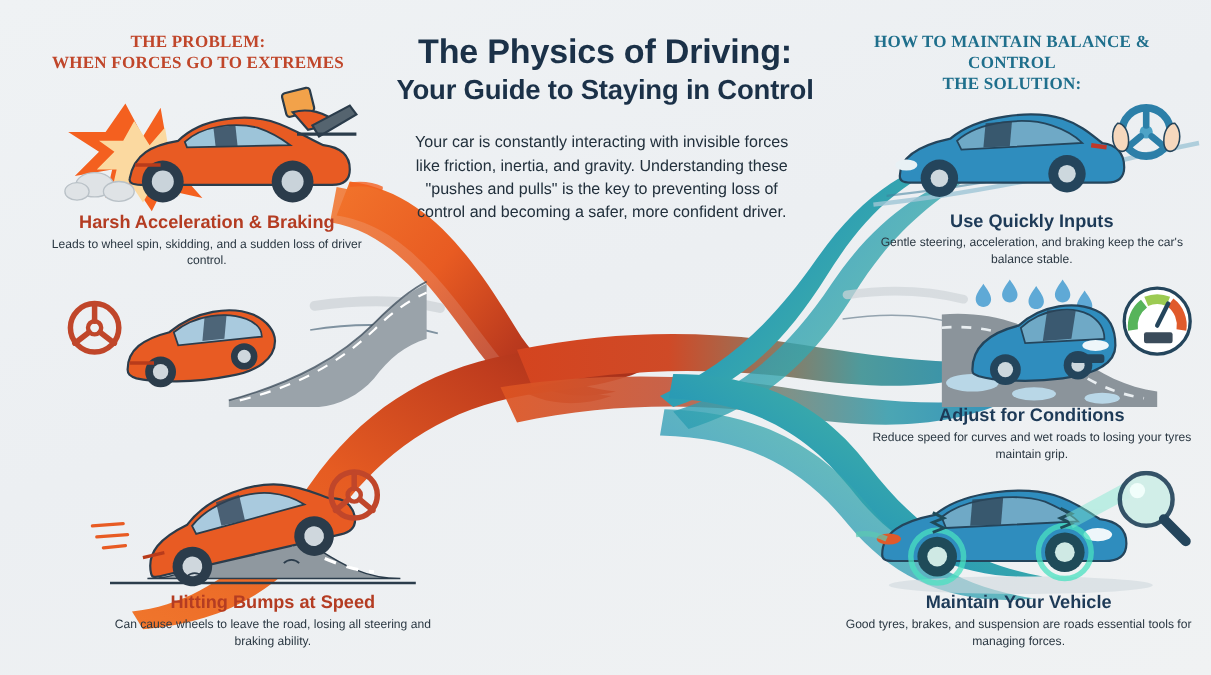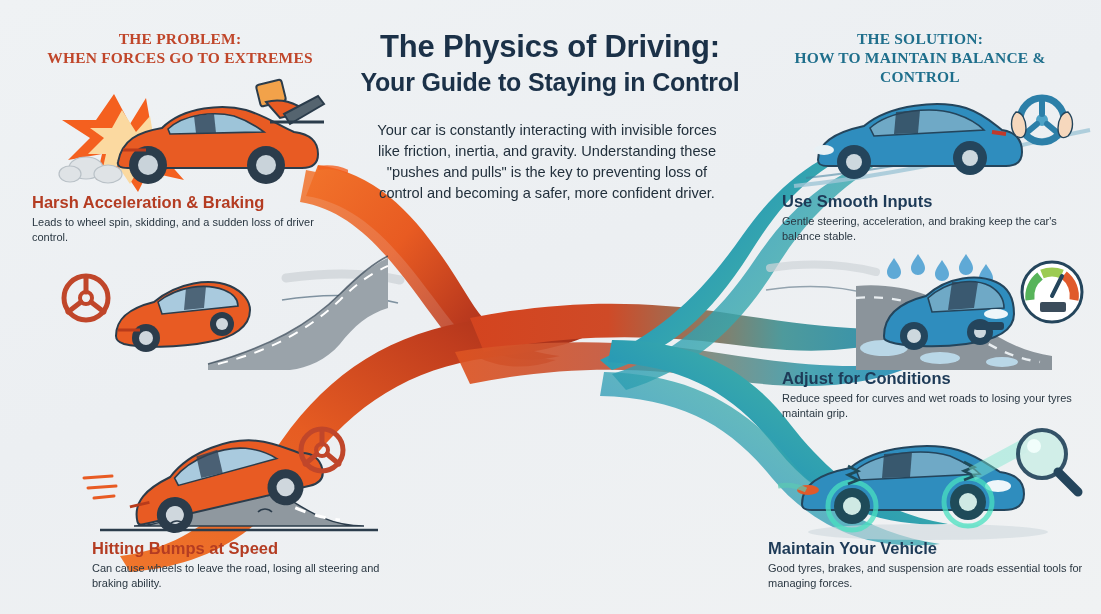--- a/index.html
+++ b/index.html
@@ -18,21 +18,21 @@
   .kicker{font-weight:bold;line-height:1.22;letter-spacing:.2px;font-family:Liberation Serif, serif;}
   #kicker-left{left:28px;top:30px;width:304px;color:#c0462a;font-size:15.5px;}
   #kicker-right{left:762px;top:30px;width:316px;color:#1f6f8c;font-size:15.5px;}
 
   #title-wrap{left:330px;top:30px;width:440px;}
   #title-line1{font-size:31px;font-weight:bold;color:#1b3148;letter-spacing:-.2px;line-height:1.12;}
   #title-line2{font-size:25px;font-weight:bold;color:#1b3148;letter-spacing:-.2px;line-height:1.2;margin-top:2px;}
   #intro{left:372px;top:120px;width:350px;font-size:14.6px;line-height:1.45;color:#22303c;}
 
   
-  .item{position:absolute;}
+  .item{position:absolute;text-align:center;}
   .item .hd{font-size:16.5px;font-weight:bold;line-height:1.2;}
   .item .bd{font-size:11px;line-height:1.35;color:#2a3742;margin-top:2px;}
   .left .hd{color:#b43c22;}
   .right .hd{color:#1d3a57;}
 
   #item-l1{left:32px;top:193px;width:312px;}
   #item-l2{left:52px;top:368px;width:312px;}
   #item-l3{left:92px;top:539px;width:312px;}
   #item-r1{left:782px;top:192px;width:312px;}
   #item-r2{left:782px;top:369px;width:312px;}
@@ -312,42 +312,42 @@
     </g>
     <path d="M0,58 C10,56 20,58 28,62" stroke="#5bc9b2" stroke-width="5" fill="none" opacity=".7"></path>
   </svg>
 
   <div class="txt kicker" id="kicker-left">
     <div>THE PROBLEM:</div>
     <div>WHEN FORCES GO TO EXTREMES</div>
   </div>
 
   <div class="txt kicker" id="kicker-right">
+    <div>HOW TO MAINTAIN BALANCE &amp; CONTROL</div>
     <div>THE SOLUTION:</div>
-    <div>HOW TO MAINTAIN BALANCE &amp; CONTROL</div>
   </div>
 
   <div class="txt" id="title-wrap">
     <div id="title-line1">The Physics of Driving:</div>
     <div id="title-line2">Your Guide to Staying in Control</div>
   </div>
 
   <div class="txt" id="intro">Your car is constantly interacting with invisible forces like friction, inertia, and gravity. Understanding these "pushes and pulls" is the key to preventing loss of control and becoming a safer, more confident driver.</div>
 
   <div class="item left" id="item-l1">
     <div class="hd">Harsh Acceleration &amp; Braking</div>
     <div class="bd">Leads to wheel spin, skidding, and a sudden loss of driver control.</div>
   </div>
   <div class="item left" id="item-l3">
     <div class="hd">Hitting Bumps at Speed</div>
     <div class="bd">Can cause wheels to leave the road, losing all steering and braking ability.</div>
   </div>
 
   <div class="item right" id="item-r1">
-    <div class="hd">Use Smooth Inputs</div>
+    <div class="hd">Use Quickly Inputs</div>
     <div class="bd">Gentle steering, acceleration, and braking keep the car's balance stable.</div>
   </div>
   <div class="item right" id="item-r2">
     <div class="hd">Adjust for Conditions</div>
     <div class="bd">Reduce speed for curves and wet roads to losing your tyres maintain grip.</div>
   </div>
   <div class="item right" id="item-r3">
     <div class="hd">Maintain Your Vehicle</div>
     <div class="bd">Good tyres, brakes, and suspension are roads essential tools for managing forces.</div>
   </div>

